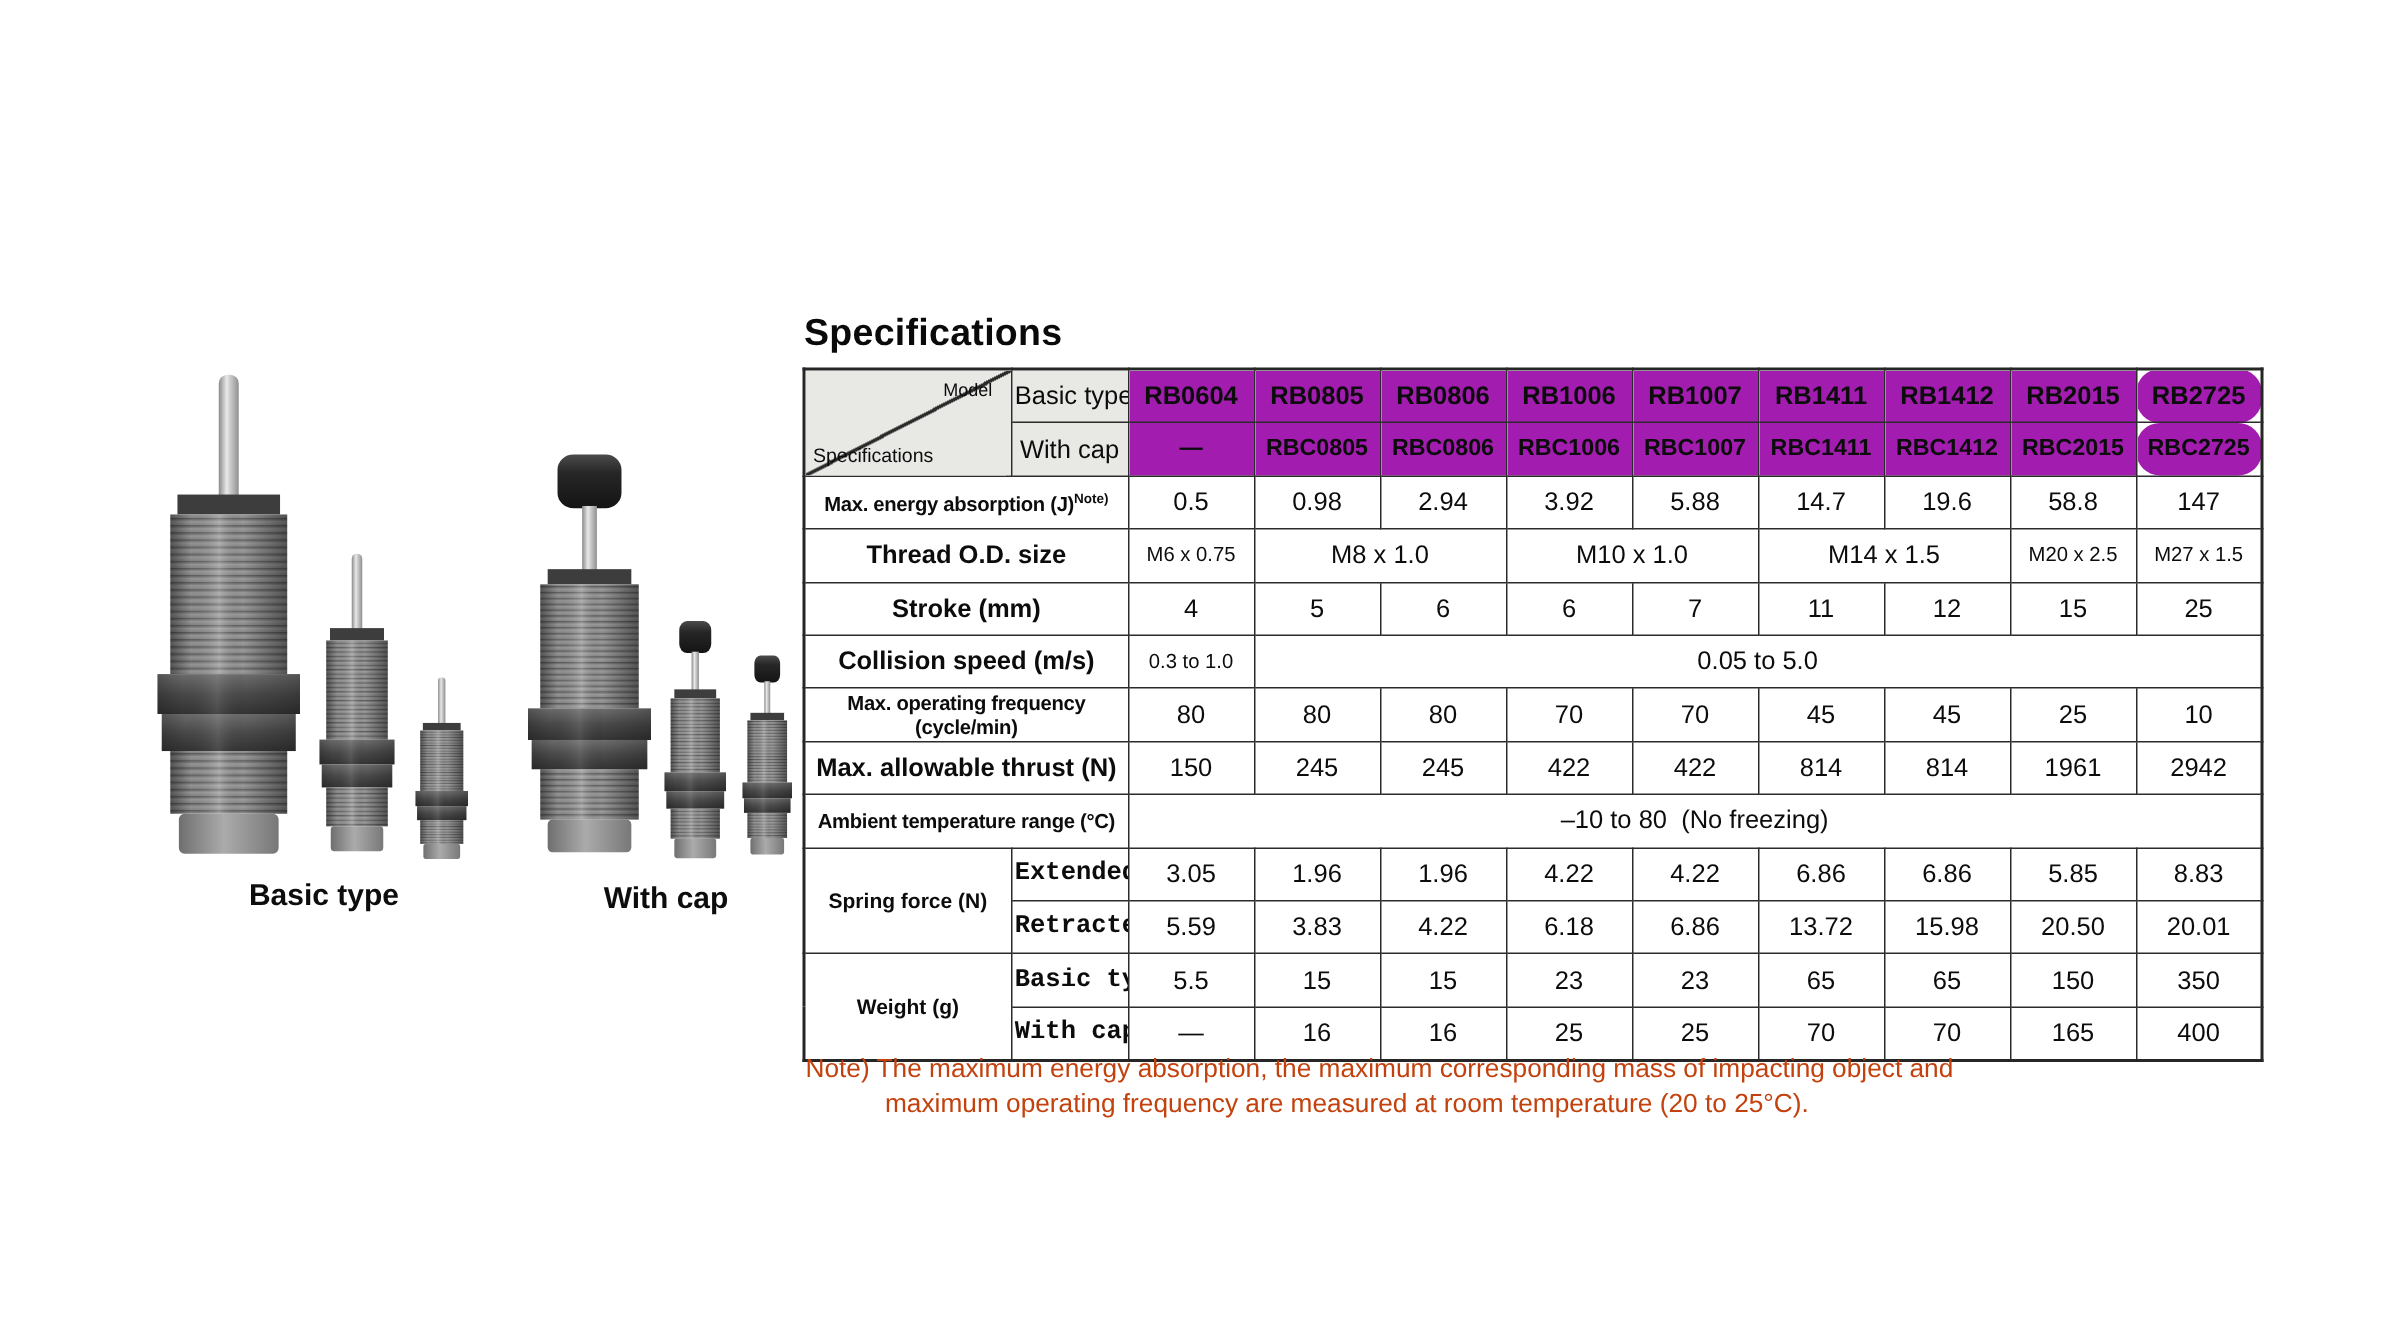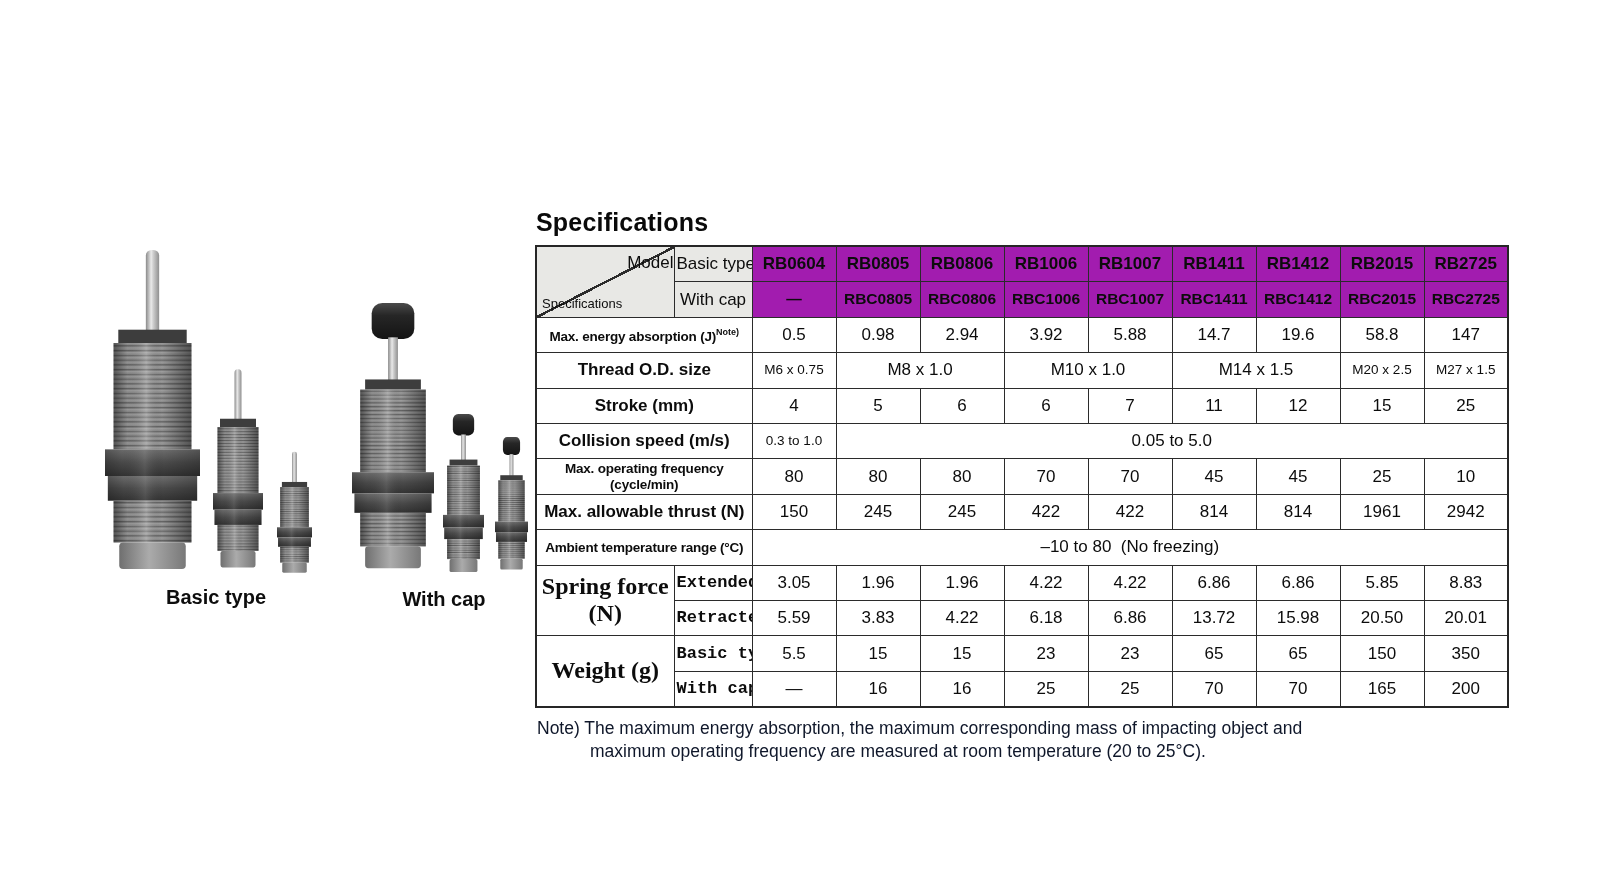--- a/index.html
+++ b/index.html
@@ -27,41 +27,41 @@
     height:34.4px;padding:0 2px;
     text-align:center;vertical-align:middle;
     font-size:17px;line-height:1.05;color:#0c0c0c;
     overflow:hidden;white-space:nowrap;
   }
   td.model{font-weight:bold;font-size:17px;background:#a21caf;}
   td.model.caprow{font-size:15.5px;}
   td.subhdr{background:#e8e8e5;font-size:14px;text-align:center;}
   td.lbl{text-align:left;font-weight:bold;font-size:16px;padding-left:6px;white-space:nowrap;margin-top:15px;}
   td.lbl.cond{font-size:13.5px;letter-spacing:-0.2px;line-height:1.12;white-space:normal;}
-  td.lbl.big{font-size:24px;white-space:normal;line-height:1.15;font-family:Liberation Serif, serif;}
+  td.lbl.big{font-size:14px;white-space:normal;line-height:1.15;}
   td.sublbl{text-align:left;font-weight:bold;font-size:13.5px;padding-left:5px;font-family:Liberation Mono, monospace;}
   td.val{font-size:17px;}
   td.val.sm{font-size:13.5px;}
-  td.tl{border-left-width:3px;}
+  td.tl{border-left-width:3px;border-radius:16px;}
   td.diag{
     background:
       linear-gradient(to bottom right,
         rgba(0,0,0,0) calc(50% - 1.2px),
         #2b2b2b calc(50% - 1.2px),
         #2b2b2b calc(50% + 1.2px),
         rgba(0,0,0,0) calc(50% + 1.2px)),
       #e8e8e5;
     position:relative;padding:0;
   }
-  .diag-top{position:absolute;top:7px;right:0;font-size:17px;}
+  .diag-top{position:absolute;top:7px;right:12px;font-size:12px;}
   .diag-bottom{position:absolute;bottom:6px;left:5px;font-size:13px;}
   sup.noteref{font-size:9px;font-weight:bold;vertical-align:super;letter-spacing:0;}
 
   
-  .note-line{position:absolute;font-size:17.5px;color:#0f172a;white-space:nowrap;margin-top:16px;}
+  .note-line{position:absolute;font-size:17.5px;color:#c2410c;white-space:nowrap;}
   .note-line.l1{left:537px;top:702px;}
   .note-line.l2{left:590px;top:725px;text-align:center;}
 </style>
 </head>
 <body>
 
 <div class="photo-area">
   <svg width="480" height="400" viewBox="0 0 480 400">
     <defs>
       <linearGradient id="rodG" x1="0" y1="0" x2="1" y2="0">
@@ -307,19 +307,19 @@
     <tr>
       <td class="sublbl">With cap</td>
       <td class="val">—</td>
       <td class="val">16</td>
       <td class="val">16</td>
       <td class="val">25</td>
       <td class="val">25</td>
       <td class="val">70</td>
       <td class="val">70</td>
       <td class="val">165</td>
-      <td class="val tl">200</td>
+      <td class="val tl">400</td>
     </tr>
   </tbody>
 </table>
 
 <div class="note-line l1">Note) The maximum energy absorption, the maximum corresponding mass of impacting object and</div>
 <div class="note-line l2">maximum operating frequency are measured at room temperature (20 to 25°C).</div>
 
 </body></html>

